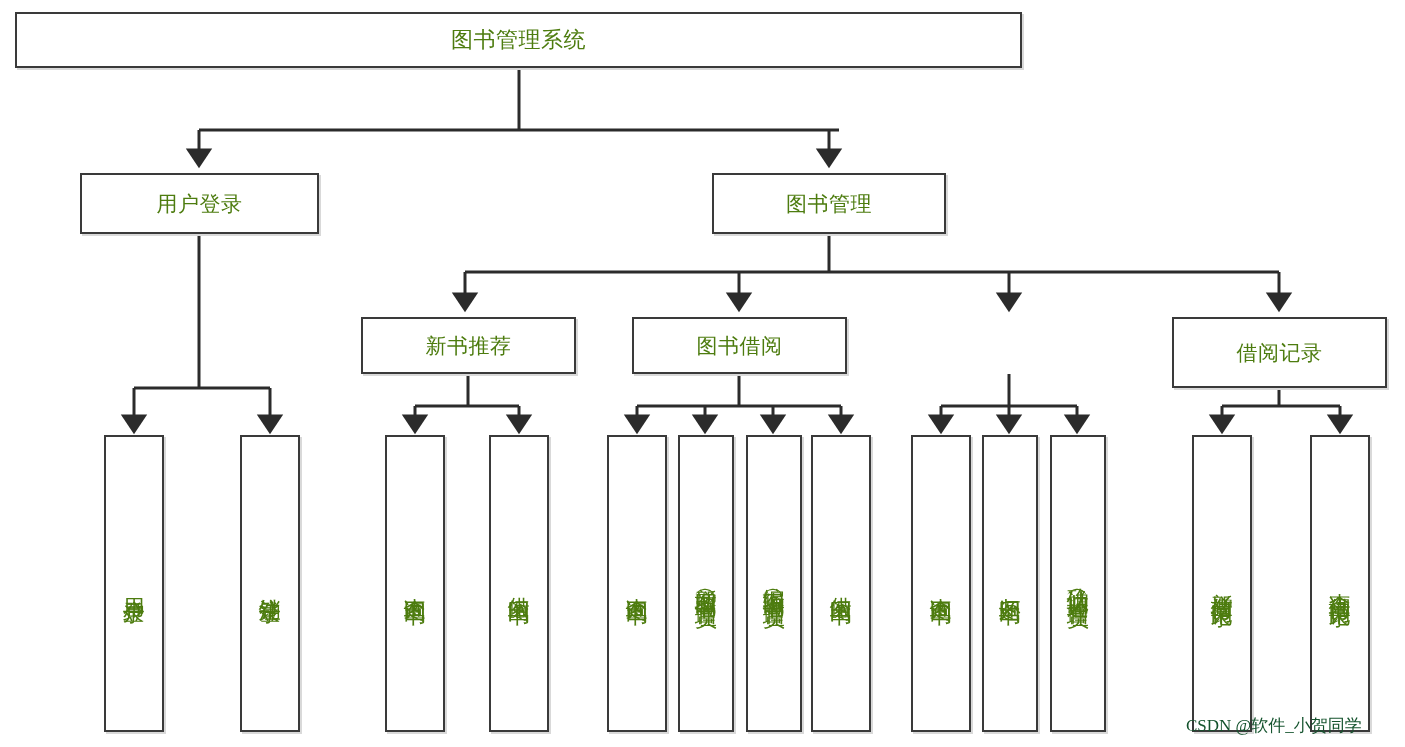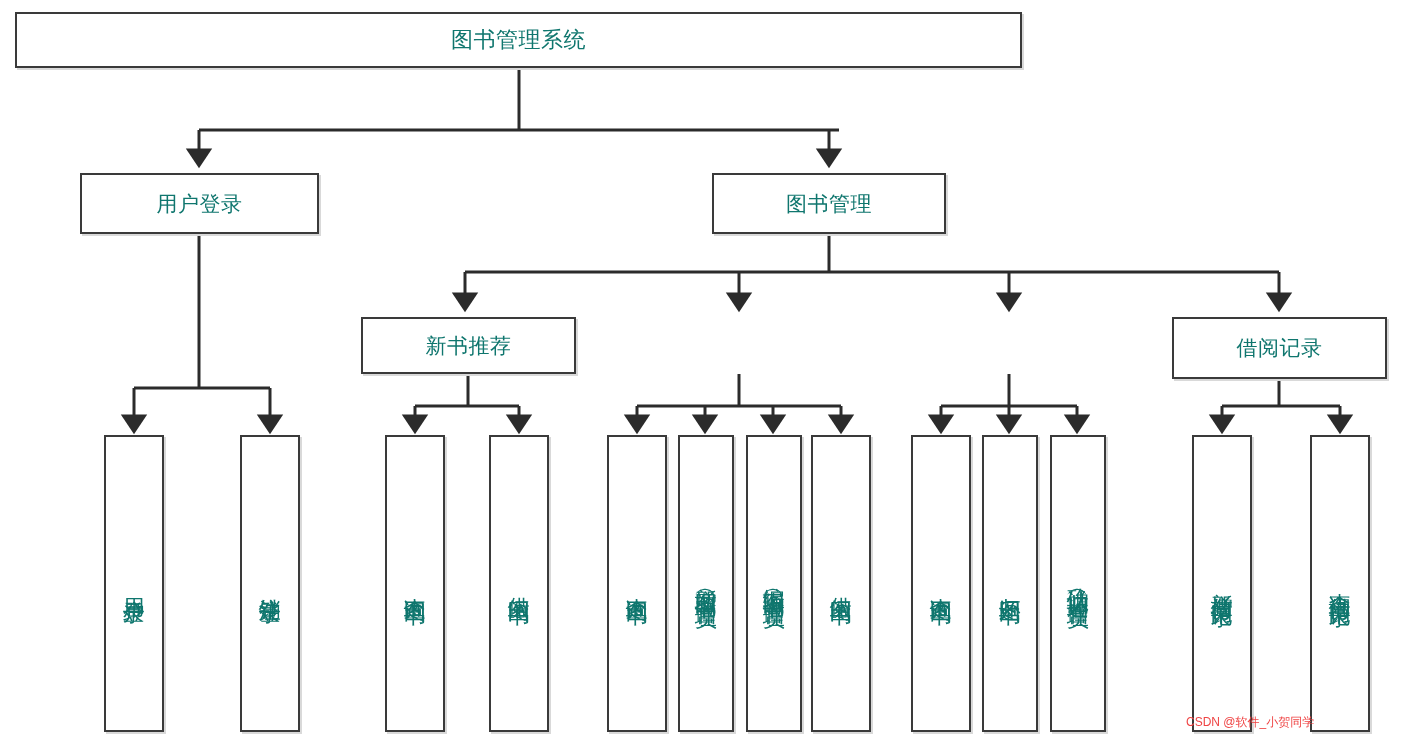--- a/index.html
+++ b/index.html
@@ -28,21 +28,21 @@
   }
   .node {
     position: absolute;
     box-sizing: border-box;
     background: #ffffff;
     border: 2px solid #3a3a3a;
     box-shadow: 2px 2px 0 0 #d9d9d9;
     display: flex;
     align-items: center;
     justify-content: center;
-    color: #0f766e;
+    color: #4d7c0f;
     z-index: 2;
   }
   .node .label {
     display: block;
     text-align: center;
     line-height: 1.12;
     letter-spacing: 0.5px;
   }
   
   .node.horiz .label {
@@ -65,25 +65,25 @@
     letter-spacing: 2px;
     max-height: 100%;
   }
   .node.vert.tall .label {
     letter-spacing: 3px;
   }
   #watermark {
     position: absolute;
     left: 1186px;
     top: 714px;
-    font-size: 12px;
-    color: #ef4444;
+    font-size: 17px;
+    color: #14532d;
     white-space: nowrap;
     z-index: 5;
-    font-family: Liberation Sans, sans-serif;
+    font-family: Liberation Serif, serif;
   }
 </style>
 </head>
 <body>
 
 <div id="diagram-root">
 
   <svg id="edge-layer" viewBox="0 0 1405 747" width="1405" height="747" xmlns="http://www.w3.org/2000/svg">
     <defs>
       <marker id="arrowhead" markerWidth="10" markerHeight="10" refX="3.2" refY="5" orient="auto" markerUnits="strokeWidth">
@@ -141,21 +141,24 @@
   <div class="node horiz" style="left:80px; top:173px; width:239px; height:61px;">
     <span class="label">用户登录</span>
   </div>
   <div class="node horiz" style="left:361px; top:317px; width:215px; height:57px;">
     <span class="label">新书推荐</span>
   </div>
 
   <div class="node horiz" style="left:712px; top:173px; width:234px; height:61px;">
     <span class="label">图书管理</span>
   </div>
-  <div class="node horiz" style="left:1172px; top:317px; width:215px; height:62px;">
+  <div class="node horiz" style="left:632px; top:317px; width:215px; height:57px;">
+    <span class="label">图书借阅</span>
+  </div>
+  <div class="node horiz" style="left:1172px; top:317px; width:215px; height:71px;">
     <span class="label">借阅记录</span>
   </div>
 
   <div class="node vert" style="left:104px; top:435px; width:60px; height:297px;">
     <span class="label">用户登录</span>
   </div>
   <div class="node vert" style="left:240px; top:435px; width:60px; height:297px;">
     <span class="label">注销登录</span>
   </div>
 

